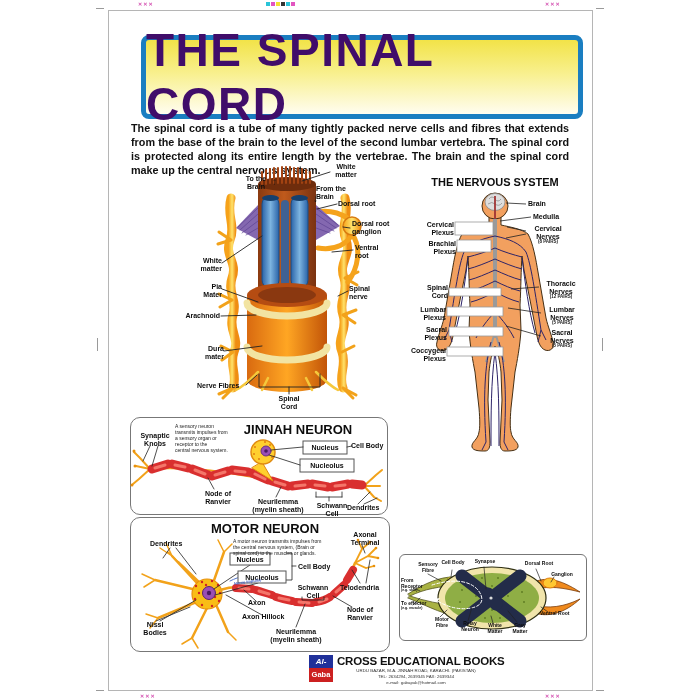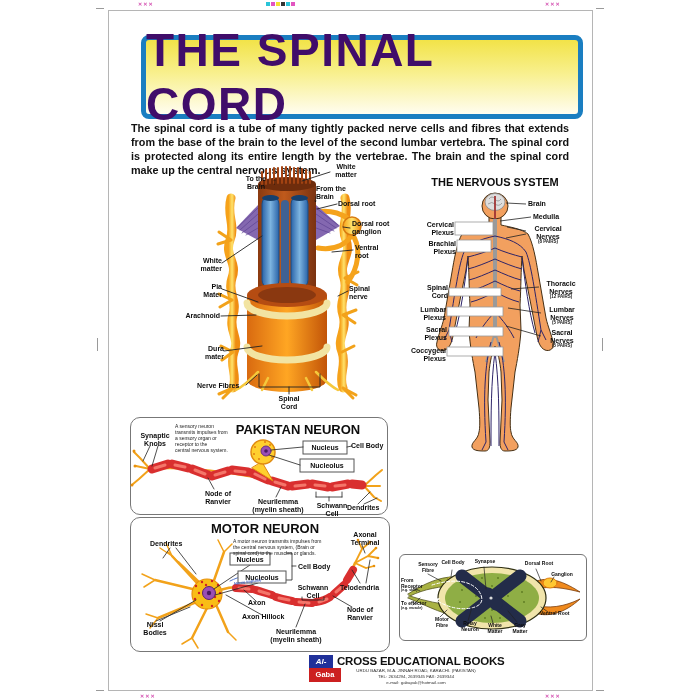--- a/index.html
+++ b/index.html
@@ -23,21 +23,21 @@
   .regmark{position:absolute;font-size:5px;font-weight:bold;color:#d44fb0;letter-spacing:1px}
   .tick{position:absolute;background:#9a9a9a}
   .colorbar{position:absolute;top:2px;left:266px;display:flex;gap:1px}
   .colorbar span{width:4px;height:4px;display:inline-block}
   .arrow{position:absolute;font-size:10px;font-weight:bold;color:#111}
   .footer-pub{position:absolute;left:337px;top:655px;font-size:11.5px;font-weight:bold;color:#111;letter-spacing:-0.2px}
   .footer-addr{position:absolute;left:337px;top:668px;width:158px;font-size:4.4px;color:#333;text-align:center;line-height:1.35}
   .logo{position:absolute;left:309px;top:655px;width:24px;height:27px}
   .logo .t{position:absolute;left:0;top:0;width:24px;height:13px;background:#20309a;color:#fff;font-style:italic;
     font-weight:bold;font-size:8px;text-align:center;line-height:13px}
-  .logo .b{position:absolute;left:0;top:13px;width:32px;height:14px;background:#cc2020;color:#fff;
+  .logo .b{position:absolute;left:0;top:13px;width:24px;height:14px;background:#cc2020;color:#fff;
     font-weight:bold;font-size:7.5px;text-align:center;line-height:14px}
   .impulse{position:absolute;left:234px;top:579px;font-size:4px;font-weight:bold;color:#3b5bbf;transform:rotate(-8deg)}
 </style>
 </head>
 <body>
 
 <div class="regmark" style="left:138px;top:1px">✕✕✕</div>
 <div class="colorbar">
     <span style="background:#2ac4d8"></span>
     <span style="background:#e255c0"></span>
@@ -416,21 +416,21 @@
 Plexus</div>
   <div class="lbl tr" style="left:419px;top:284px;width:29px">Spinal
 Cord</div>
   <div class="lbl tr" style="left:412px;top:306px;width:34px">Lumbar
 Plexus</div>
   <div class="lbl tr" style="left:415px;top:326px;width:32px">Sacral
 Plexus</div>
   <div class="lbl tr" style="left:404px;top:347px;width:42px">Coccygeal
 Plexus</div>
 
-  <div class="lbl" style="left:233px;top:423px;width:130px;font-size:13px">PAKISTAN NEURON</div>
+  <div class="lbl" style="left:233px;top:423px;width:130px;font-size:13px">JINNAH NEURON</div>
   <div class="lbl desc" style="left:175px;top:424px;width:70px">A sensory neuron
 transmits impulses from
 a sensory organ or
 receptor to the
 central nervous system.</div>
   <div class="lbl" style="left:133px;top:432px;width:44px">Synaptic
 Knobs</div>
   <div class="lbl" style="left:303px;top:444px;width:44px">Nucleus</div>
   <div class="lbl" style="left:300px;top:462px;width:54px">Nucleolus</div>
   <div class="lbl tl" style="left:351px;top:442px;width:38px">Cell Body</div>

